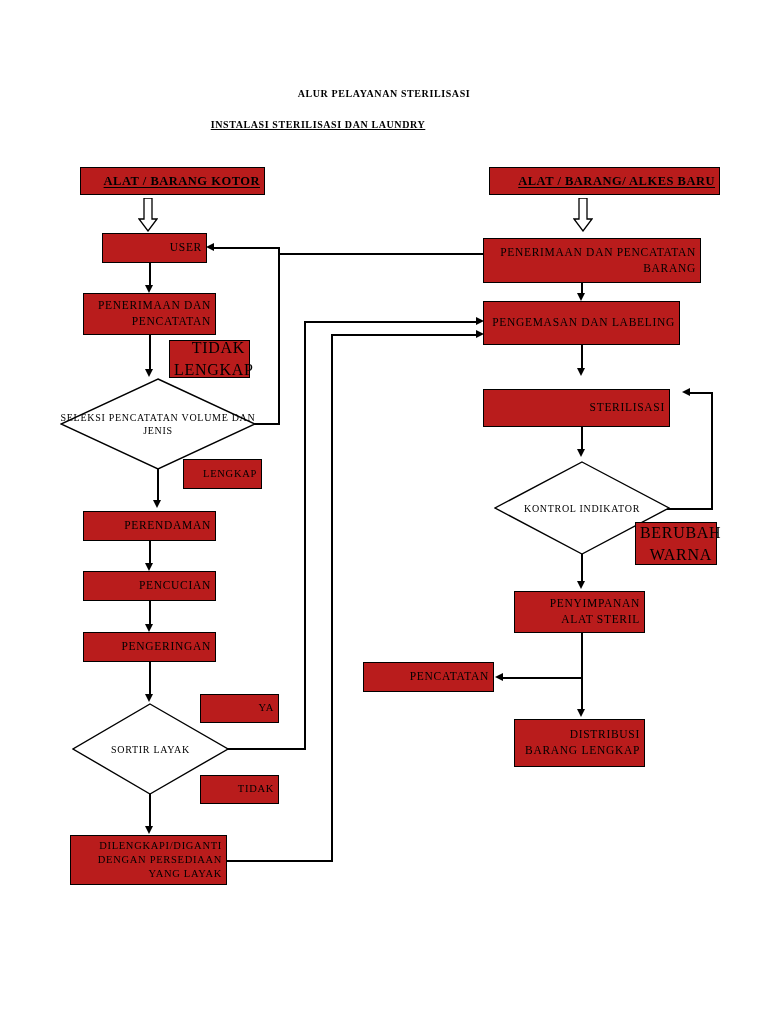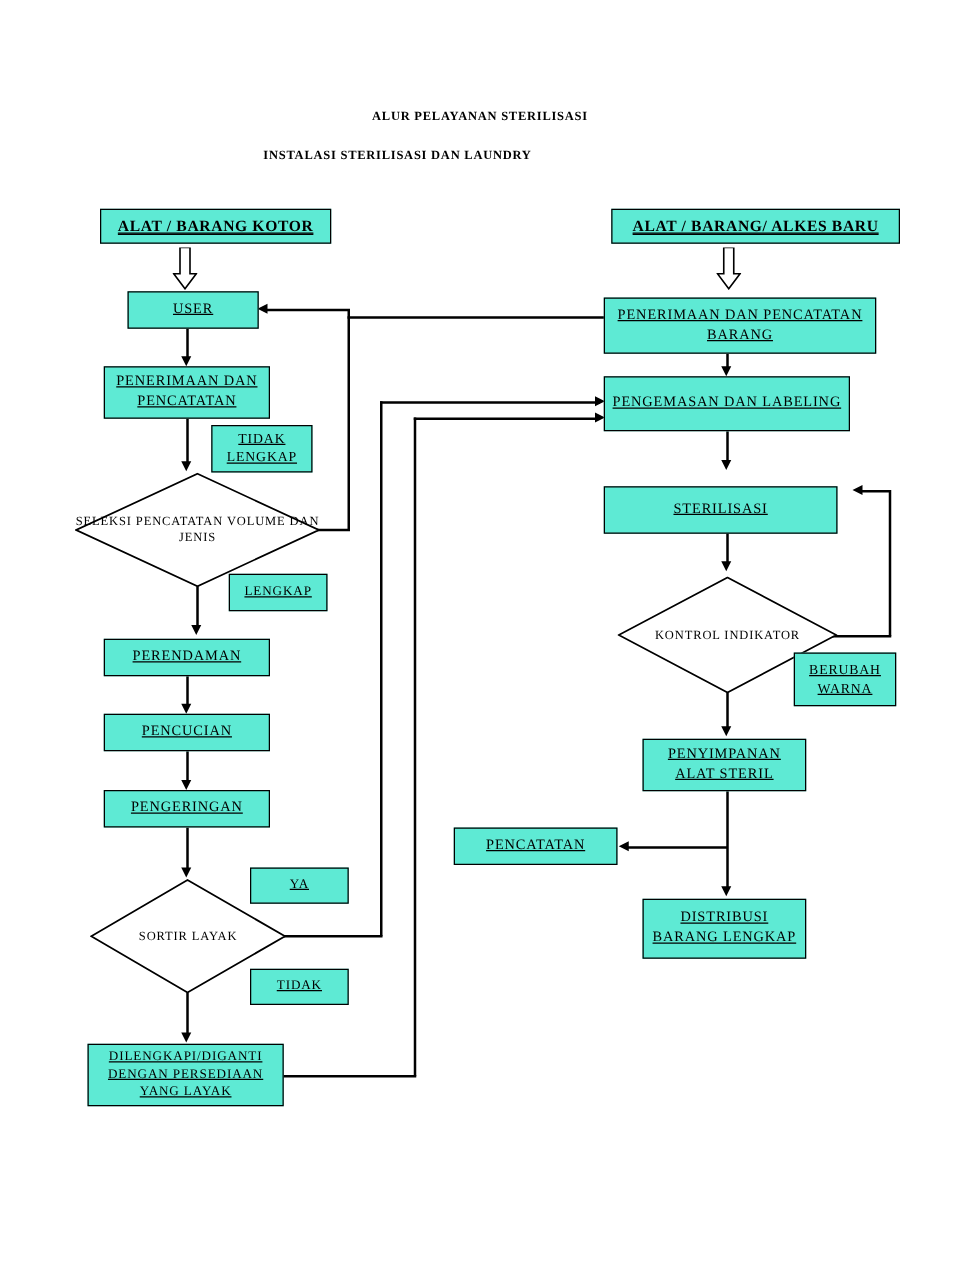--- a/index.html
+++ b/index.html
@@ -24,38 +24,37 @@
   .title {
     position: absolute;
     font-family: "Liberation Serif", "DejaVu Serif", serif;
     font-weight: bold;
     font-size: 10px;
     letter-spacing: 0.6px;
     white-space: nowrap;
     text-align: center;
   }
   #title-line-1 { left: 0; top: 88px; width: 768px; }
-  #title-line-2 { left: 0; top: 119px; width: 636px; }
+  #title-line-2 { left: 0; top: 119px; width: 636px; text-decoration: underline; }
 
   
   .box {
     position: absolute;
     box-sizing: border-box;
     border: 1.4px solid #000;
-    background: #5eead4;
+    background: #b91c1c;
     display: flex;
     align-items: center;
     justify-content: center;
-    text-align: center;
+    text-align: right;
     font-size: 11.5px;
     letter-spacing: 0.7px;
     line-height: 1.35;
     padding: 2px 4px;
     z-index: 3;
-    text-decoration: underline;
   }
   .box .txt { display: block; width: 100%; }
 
   .header-box {
     font-weight: bold;
     font-size: 12.5px;
     letter-spacing: 0.5px;
   }
   .header-box .txt {
     text-decoration: underline;
@@ -138,21 +137,21 @@
   </div>
 
   <div class="box" style="left:102px; top:233px; width:105px; height:30px;">
     <span class="txt">USER</span>
   </div>
 
   <div class="box" style="left:83px; top:293px; width:133px; height:42px;">
     <span class="txt">PENERIMAAN DAN PENCATATAN</span>
   </div>
 
-  <div class="box" style="left:169px; top:340px; width:81px; height:38px; font-size:11px;">
+  <div class="box" style="left:169px; top:340px; width:81px; height:38px; font-size:16px;">
     <span class="txt">TIDAK LENGKAP</span>
   </div>
 
   <div class="diamond" style="left:60px; top:378px; width:196px; height:92px;">
     <svg width="196" height="92" viewBox="0 0 196 92">
       <polygon points="98,1 195,46 98,91 1,46" fill="#ffffff" stroke="#000000" stroke-width="1.4"></polygon>
     </svg>
     <div class="dlabel">
         <span>SELEKSI PENCATATAN VOLUME DAN JENIS</span>
       </div>
@@ -220,21 +219,21 @@
 
   <div class="diamond" style="left:494px; top:461px; width:176px; height:94px;">
     <svg width="176" height="94" viewBox="0 0 176 94">
       <polygon points="88,1 175,47 88,93 1,47" fill="#ffffff" stroke="#000000" stroke-width="1.4"></polygon>
     </svg>
     <div class="dlabel">
         <span>KONTROL INDIKATOR</span>
       </div>
   </div>
 
-  <div class="box" style="left:635px; top:522px; width:82px; height:43px; font-size:11px;">
+  <div class="box" style="left:635px; top:522px; width:82px; height:43px; font-size:16px;">
     <span class="txt">BERUBAH WARNA</span>
   </div>
 
   <div class="box" style="left:514px; top:591px; width:131px; height:42px;">
     <span class="txt">PENYIMPANAN ALAT STERIL</span>
   </div>
 
   <div class="box" style="left:363px; top:662px; width:131px; height:30px;">
     <span class="txt">PENCATATAN</span>
   </div>

